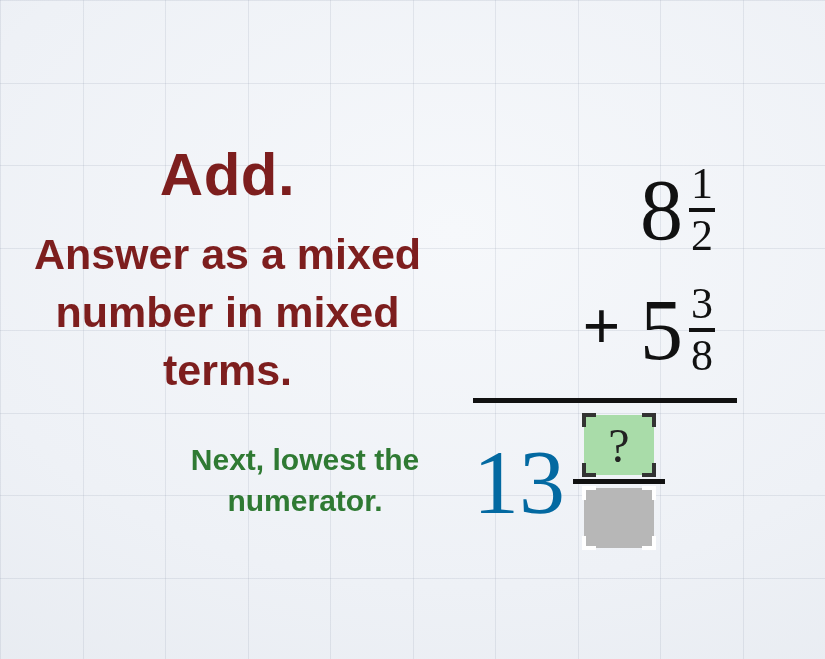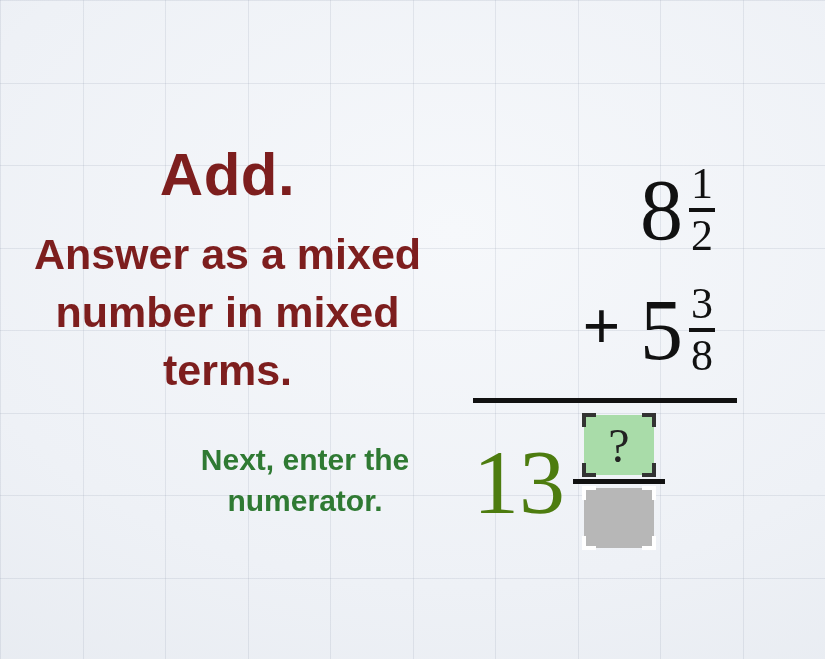--- a/index.html
+++ b/index.html
@@ -99,21 +99,21 @@
     width: 320px;
     display: flex;
     align-items: center;
     justify-content: flex-start;
     padding-left: 18px;
   }
   .answer .whole-ans {
     font-size: 92px;
     font-weight: 400;
     font-family: Georgia, "Times New Roman", serif;
-    color: #4d7c0f;
+    color: #0369a1;
     line-height: 1;
     margin-right: 8px;
   }
   .ans-frac {
     display: inline-flex;
     flex-direction: column;
     align-items: center;
   }
   .ans-frac .slot {
     width: 70px;
@@ -149,21 +149,21 @@
   .corner.tr { top: -2px; right: -2px; border-left: none; border-bottom: none; }
   .corner.bl { bottom: -2px; left: -2px; border-right: none; border-top: none; }
   .corner.br { bottom: -2px; right: -2px; border-left: none; border-top: none; }
   .slot.numer .corner { border-color: #333; }
 </style>
 </head>
 <body>
 
 <div class="title">Add.</div>
 <div class="subtitle">Answer as a mixed number in mixed terms.</div>
-<div class="hint">Next, enter the numerator.</div>
+<div class="hint">Next, lowest the numerator.</div>
 
 <div class="problem">
   <div class="row">
     <span class="whole">8</span>
     <span class="frac">
       <span class="num">1</span>
       <span class="bar"></span>
       <span class="den">2</span>
     </span>
   </div>

